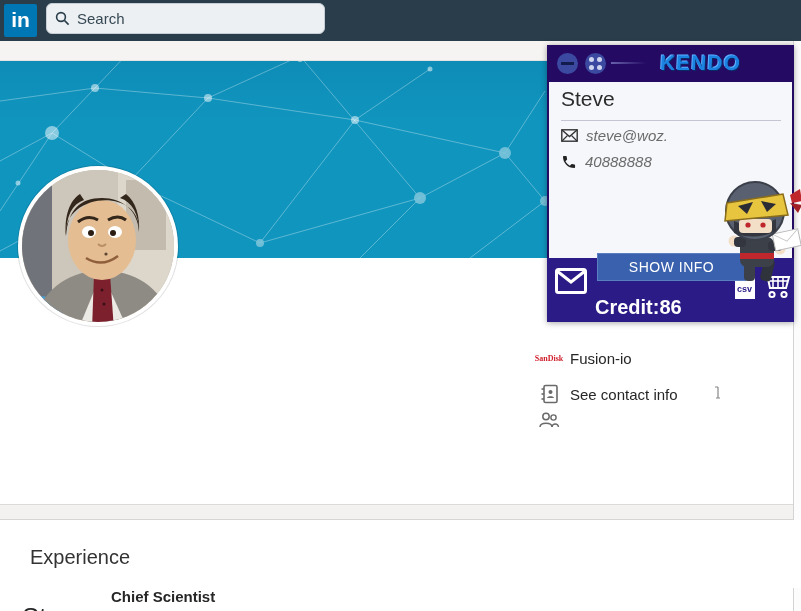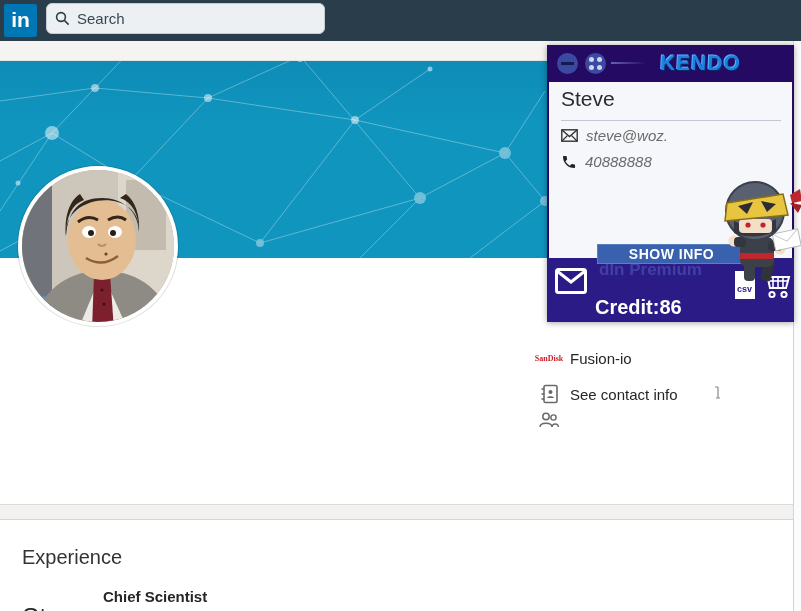--- a/index.html
+++ b/index.html
@@ -36,21 +36,21 @@
   .p-degree { font-size:18px; color:#8c8c8c; }
 
   .right-col-row { position:absolute; display:flex; align-items:center; }
   .rc-icon { width:34px; display:flex; justify-content:center; }
   .rc-label { font-size:15px; color:#262626; margin-left:4px; }
   .sandisk { font-size:8px; font-weight:bold; color:#d01e2b; font-family:"Liberation Serif", serif; letter-spacing:0; }
 
   
   .gap-band { position:absolute; left:0; top:504px; width:793px; height:16px; background:#f3f2f0;
               border-top:1px solid #dcdbd9; border-bottom:1px solid #d6d5d3; }
-  .exp-card { position:absolute; left:0; top:520px; width:793px; height:68px; background:#fff;padding-left:40px; }
+  .exp-card { position:absolute; left:8px; top:520px; width:793px; height:68px; background:#fff;padding-left:40px; }
   .exp-title { position:absolute; left:22px; top:26px; font-size:20px; color:#333; font-weight:400; }
   .exp-role  { position:absolute; left:103px; top:68px; font-size:15px; color:#262626; font-weight:bold; cursor:pointer; }
 
   
   .kendo { position:absolute; left:547px; top:45px; width:247px; height:277px; background:#240a63;
            box-shadow:0 1px 6px rgba(0,0,0,.35); z-index:8; }
   .kendo-header { position:relative; height:37px; }
   .k-circle { position:absolute; top:8px; width:21px; height:21px; border-radius:50%; background:#3b4aa0; cursor:pointer; }
   .k-min { left:10px; }
   .k-min::after { content:""; position:absolute; left:4px; top:9px; width:13px; height:3px; background:#131c4e; }
@@ -62,22 +62,22 @@
                background:linear-gradient(90deg, rgba(160,170,230,.55), rgba(160,170,230,0)); }
   .k-brand { position:absolute; left:113px; top:6px; font-size:21px; font-weight:bold; letter-spacing:1px;
              color:#1c82e2; transform:skewX(-3deg);
              text-shadow:1px 1px 0 #0a2a66, -1px -1px 0 #5fb0ff; }
   .kendo-body { position:absolute; left:2px; top:37px; width:243px; height:221px; background:#f6f7fb; }
   .kb-name { position:absolute; left:12px; top:5px; font-size:21px; color:#2b2b2b; }
   .kb-rule { position:absolute; left:12px; top:38px; width:220px; height:1px; background:#c4c4d2; }
   .kb-row { position:absolute; left:12px; display:flex; align-items:center; gap:8px; color:#6b6b6b; font-size:15px;font-style:italic; }
   .kb-email-row { top:45px; }
   .kb-phone-row { top:71px; }
-  .show-info { position:absolute; left:50px; top:199px; width:149px; height:20px; background:#3a61ad;
-               border:1px solid #5a7fc0; color:#fff; font-size:14px; font-weight:bold; letter-spacing:.5px;
+  .show-info { position:absolute; left:50px; top:208px; width:149px; height:28px; background:#3a61ad;
+               border:1px solid #5a7fc0; color:#fff; font-size:14px; font-weight:normal; letter-spacing:.5px;
                cursor:pointer; z-index:3; font-family:"Liberation Sans",sans-serif;}
   .kendo-footer { position:absolute; left:0; top:213px; width:247px; height:64px; background:#2a1b86; }
   .bleed-text { position:absolute; left:52px; top:2px; font-size:17px; font-weight:bold; color:#6a73d6; opacity:.4;
                 white-space:nowrap; pointer-events:none; }
   .gmail-ic { position:absolute; left:8px; top:10px; cursor:pointer; }
   .credit { position:absolute; left:8px; top:38px; color:#fff; font-weight:bold; font-size:20px;margin-left:40px; }
   .csv-ic { position:absolute; left:186px; top:12px; cursor:pointer; }
   .cart-ic { position:absolute; left:214px; top:14px; cursor:pointer; }
   .ninja { position:absolute; left:710px; top:177px; z-index:12; }
 

